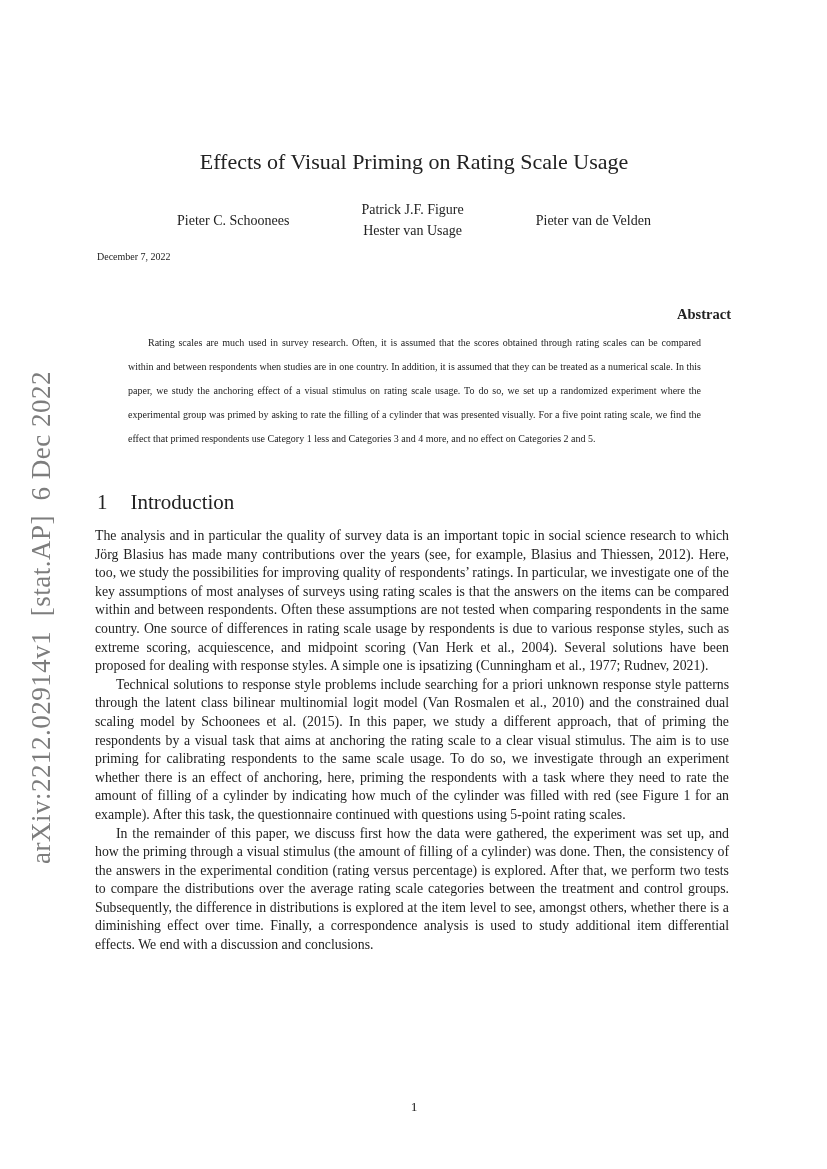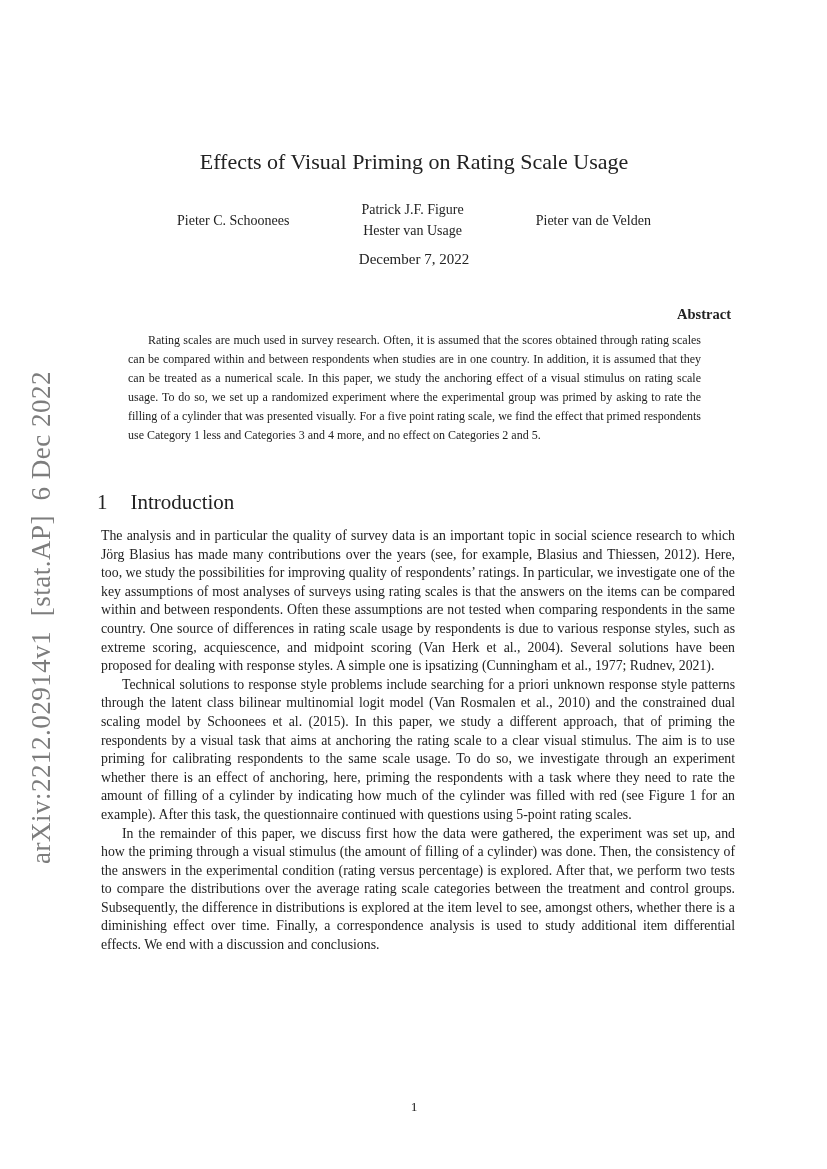--- a/index.html
+++ b/index.html
@@ -41,54 +41,53 @@
     align-items: center;
     gap: 72px;
     font-size: 14px;
   }
   .author-col { text-align: center; line-height: 21px; white-space: nowrap; }
   .date {
     position: absolute;
     left: 97px;
     top: 251px;
     width: 634px;
-    text-align: center;
-    font-size: 15px;
+    font-size: 10px;
   }
   .abstract-heading {
     position: absolute;
     left: 97px;
     top: 306px;
     width: 634px;
     text-align: right;
     font-weight: bold;
     font-size: 14.5px;
   }
   .abstract-text {
     position: absolute;
     left: 128px;
     top: 331px;
     width: 573px;
-    font-size: 12px;
-    line-height: 19px;
+    font-size: 10px;
+    line-height: 24px;
     text-align: justify;
     text-indent: 20px;
   }
   .section-heading {
     position: absolute;
     left: 97px;
     top: 490px;
     width: 634px;
     font-size: 21px;
     font-weight: normal;
   }
   .section-number { display: inline-block; margin-right: 23px; }
   .body-text {
     position: absolute;
-    left: 101px;
+    left: 95px;
     top: 527px;
     width: 634px;
     font-size: 13.8px;
     line-height: 18.6px;
     text-align: justify;
   }
   .body-text p { margin: 0; }
   .body-text p.indented { text-indent: 21px; }
   .page-number {
     position: absolute;

